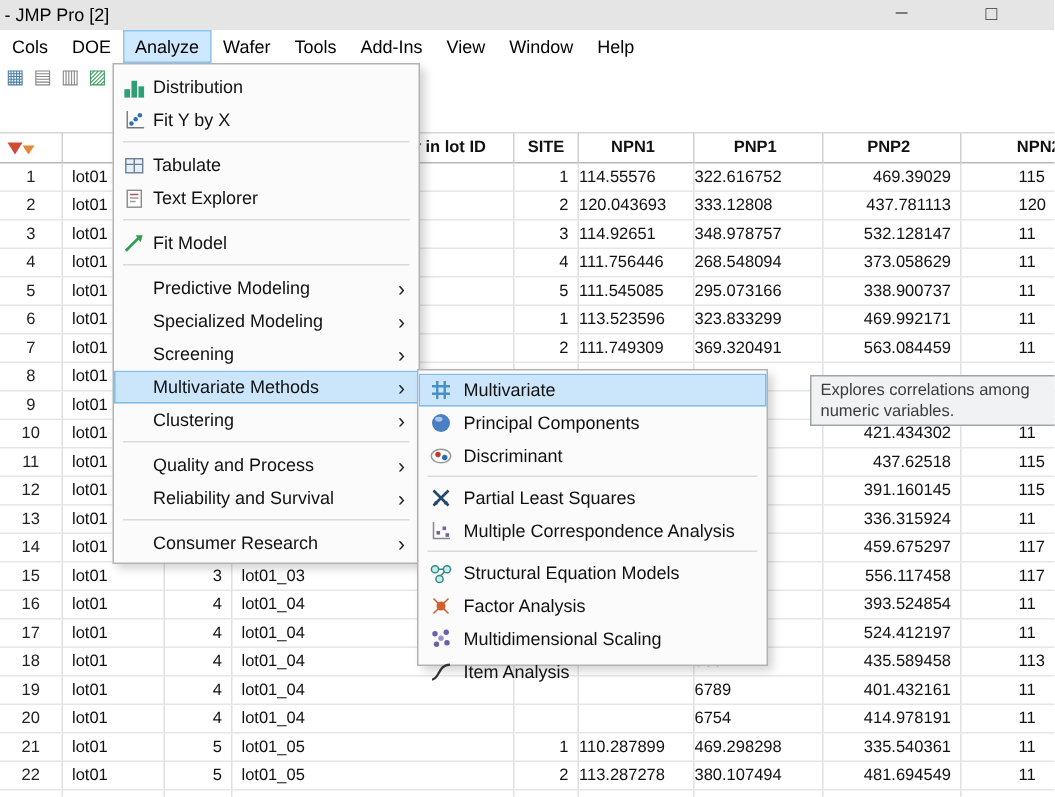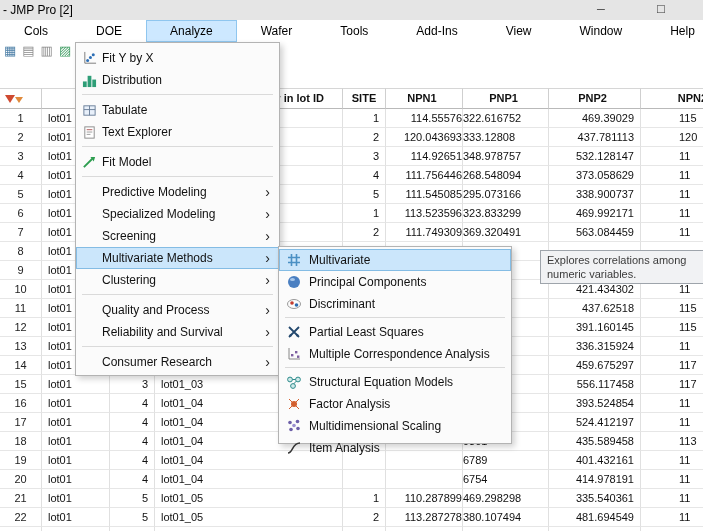--- a/index.html
+++ b/index.html
@@ -9,21 +9,21 @@
   
   .titlebar{position:absolute;left:0;top:0;width:703px;height:20px;background:#e5e5e5;}
   .title-text{position:absolute;left:3px;top:3px;font-size:12px;color:#000;white-space:nowrap;}
   .win-btn{position:absolute;top:0;width:34px;height:20px;text-align:center;line-height:18px;
            font-size:11px;color:#333;}
   .btn-min{left:584px;}
   .btn-max{left:644px;font-size:13px;}
 
   
   .menubar{position:absolute;left:0;top:20px;width:703px;height:22px;background:#fff;display:flex;}
-  .mb-item{padding:0 24px;line-height:22px;font-size:12px;color:#000;white-space:nowrap;}
+  .mb-item{padding:0 8px;line-height:22px;font-size:12px;color:#000;white-space:nowrap;}
   .mb-item.active{background:#cde8ff;box-shadow:inset 0 0 0 1px #8fc6ef;}
 
   
   .toolbar{position:absolute;left:0;top:42px;width:703px;height:18px;background:#fff;
            display:flex;align-items:center;gap:6px;padding-left:4px;box-sizing:border-box;}
   .tb-icon{font-size:13px;line-height:16px;}
   .tb-icon:nth-child(1){color:#4f81a8;}
   .tb-icon:nth-child(2){color:#8a8a8a;}
   .tb-icon:nth-child(3){color:#8a8a8a;}
   .tb-icon:nth-child(4){color:#3f9d63;}
@@ -36,21 +36,21 @@
         line-height:18px;overflow:hidden;white-space:nowrap;}
   .thead .cell{border-right:1px solid #cfcfcf;border-bottom:1px solid #b9b9b9;
                border-top:1px solid #d6d6d6;line-height:19px;text-align:center;position:relative;}
   .c-n{width:42px;text-align:center;color:#222;}
   .c-lot{width:68px;text-align:left;padding-left:6px;}
   .c-wafer{width:45px;text-align:right;padding-right:6px;}
   .c-wlot{width:188px;text-align:left;padding-left:6px;}
   .thead .c-wlot{text-align:center;padding-left:34px;}
   .c-site{width:43px;text-align:right;padding-right:6px;}
   .thead .c-site{text-align:center;padding-right:0;}
-  .c-npn1{width:77px;text-align:right;padding-right:0;}
+  .c-npn1{width:77px;text-align:left;padding-right:0;}
   .c-pnp1{width:86px;padding-right:6px;}
   .c-pnp2{width:92px;text-align:right;padding-right:6px;}
   .thead .c-npn1,.thead .c-pnp1,.thead .c-pnp2{text-align:center;padding-right:4px;}
   .c-npn2{width:104px;text-align:left;padding-left:38px;}
   .thead .c-npn2{text-align:center;padding-left:0;}
   .tri1{position:absolute;left:5px;top:6px;width:0;height:0;border-left:5px solid transparent;
         border-right:5px solid transparent;border-top:8px solid #cf4a31;}
   .tri2{position:absolute;left:15px;top:8px;width:0;height:0;border-left:4px solid transparent;
         border-right:4px solid transparent;border-top:6px solid #e08a3c;}
 
@@ -373,38 +373,38 @@
     <div class="cell c-pnp2 k-pnp2"></div>
     <div class="cell c-npn2 k-npn2"></div>
   </div>
     </div>
 </div>
 
 <div class="menu" id="analyze-menu">
     <div class="menu-item">
     <span class="mi-icon">
         <svg width="15" height="15" viewBox="0 0 16 16">
+          <rect x="1" y="9" width="4" height="6" fill="#2e9e77"></rect>
+          <rect x="6" y="3" width="4" height="12" fill="#2e9e77"></rect>
+          <rect x="11" y="7" width="4" height="8" fill="#2e9e77"></rect>
+        </svg>
+      </span>
+    <span class="mi-label">Distribution</span>
+
+  </div>
+    <div class="menu-item">
+    <span class="mi-icon">
+        <svg width="15" height="15" viewBox="0 0 16 16">
           <path d="M3 1v12h12" stroke="#777" fill="none"></path>
           <circle cx="6" cy="10" r="1.6" fill="#2d6fb6"></circle>
           <circle cx="9" cy="7" r="1.6" fill="#2d6fb6"></circle>
           <circle cx="12" cy="4" r="1.6" fill="#2d6fb6"></circle>
         </svg>
       </span>
     <span class="mi-label">Fit Y by X</span>
-
-  </div>
-    <div class="menu-item">
-    <span class="mi-icon">
-        <svg width="15" height="15" viewBox="0 0 16 16">
-          <rect x="1" y="9" width="4" height="6" fill="#2e9e77"></rect>
-          <rect x="6" y="3" width="4" height="12" fill="#2e9e77"></rect>
-          <rect x="11" y="7" width="4" height="8" fill="#2e9e77"></rect>
-        </svg>
-      </span>
-    <span class="mi-label">Distribution</span>
 
   </div>
     <div class="menu-sep"></div>
     <div class="menu-item">
     <span class="mi-icon">
         <svg width="15" height="15" viewBox="0 0 16 16">
           <rect x="2" y="3" width="12" height="10" fill="#e8f0fa" stroke="#6b7f99"></rect>
           <path d="M2 7h12M8 3v10" stroke="#6b7f99" fill="none"></path>
         </svg>
       </span>

